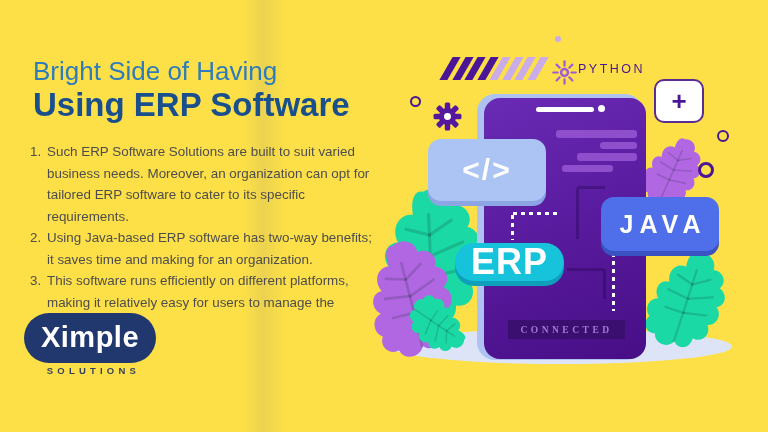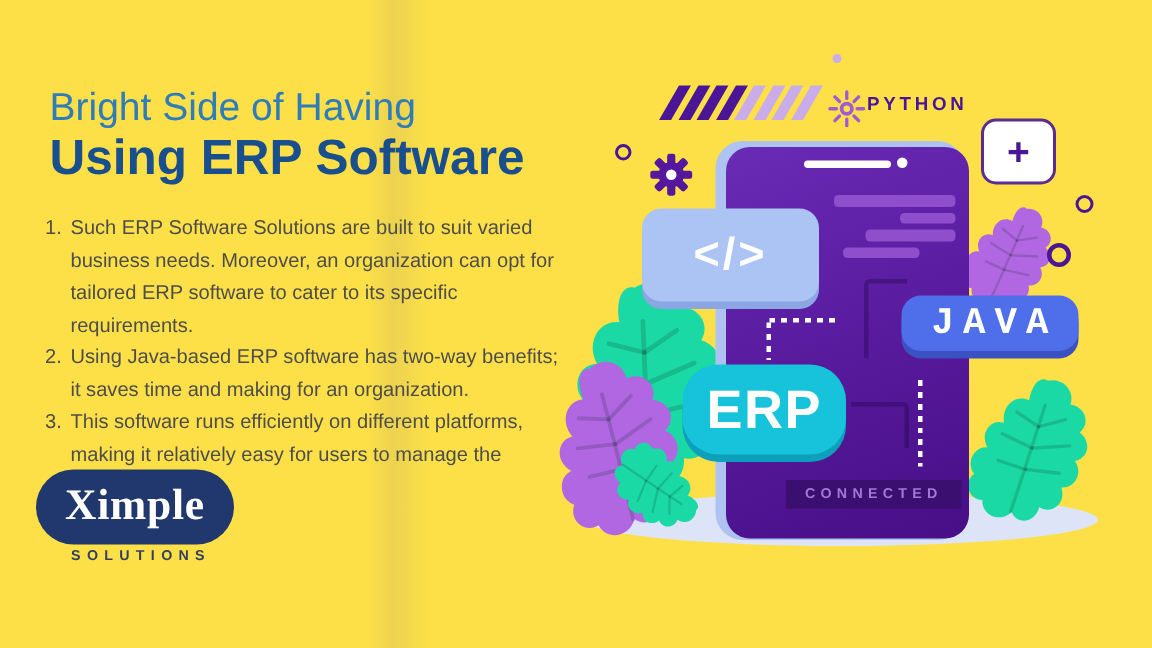--- a/index.html
+++ b/index.html
@@ -11,22 +11,22 @@
         background:linear-gradient(90deg,rgba(120,120,135,0) 0%,rgba(120,120,135,.13) 45%,rgba(120,120,135,0) 100%);}
   .title1{position:absolute;left:33px;top:56px;font-size:26px;font-weight:400;color:var(--title-blue);}
   .title2{position:absolute;left:33px;top:86px;font-size:33px;font-weight:700;color:var(--title-navy);}
   .benefits{position:absolute;left:30px;top:141px;width:352px;color:var(--body-text);
             font-size:13.4px;line-height:21.5px;}
   .benefit{display:flex;}
   .benefit .num{flex:0 0 17px;}
   .benefit .txt{flex:1;}
   .logo-pill{position:absolute;left:24px;top:313px;width:132px;height:50px;border-radius:26px;
              background:var(--logo-navy);display:flex;align-items:center;justify-content:center;}
-  .logo-brand{color:#fff;font-size:29px;font-weight:700;letter-spacing:.5px;transform:translateY(-1px);font-family:Liberation Serif, serif;}
-  .logo-tagline{position:absolute;left:28px;top:365px;width:132px;text-align:center;
+  .logo-brand{color:#fff;font-size:29px;font-weight:700;letter-spacing:.5px;transform:translateY(-1px);}
+  .logo-tagline{position:absolute;left:8px;top:365px;width:132px;text-align:right;
                 color:var(--logo-tagline);font-size:9.5px;font-weight:700;letter-spacing:4.2px;}
 
   
   .abs{position:absolute;}
   .shadow-ellipse{left:390px;top:329px;width:342px;height:35px;border-radius:50%;
                   background:var(--shadow-lavender);}
   .leaf{color:var(--leaf-green);}
   .leaf.purple{color:var(--leaf-purple);}
 
   .phone-back{left:477px;top:94px;width:166px;height:266px;border-radius:18px;background:#aec3f1;}
@@ -42,38 +42,38 @@
   .circuit1{position:absolute;left:92px;top:88px;width:26px;height:50px;
             border-top:3px solid rgba(25,0,60,.30);border-left:3px solid rgba(25,0,60,.30);border-top-left-radius:4px;}
   .circuit2{position:absolute;left:83px;top:170px;width:36px;height:28px;
             border-top:3px solid rgba(25,0,60,.30);border-right:3px solid rgba(25,0,60,.30);border-top-right-radius:4px;}
   .dot-h{position:absolute;left:29px;top:114px;width:46px;height:3px;
          background:repeating-linear-gradient(90deg,#fff 0 4px,transparent 4px 8px);}
   .dot-v-left{position:absolute;left:27px;top:117px;width:3px;height:25px;
          background:repeating-linear-gradient(180deg,#fff 0 4px,transparent 4px 8px);}
   .dot-v-right{position:absolute;left:128px;top:155px;width:3px;height:58px;
          background:repeating-linear-gradient(180deg,#fff 0 4px,transparent 4px 8px);}
-  .connected{position:absolute;left:40px;top:222px;width:117px;height:19px;background:var(--connected-bg);
+  .connected{position:absolute;left:24px;top:222px;width:117px;height:19px;background:var(--connected-bg);
              display:flex;align-items:center;justify-content:center;
-             color:var(--connected-text);font-size:9.5px;font-weight:700;letter-spacing:3.5px;}
+             color:var(--connected-text);font-size:9.5px;font-weight:700;letter-spacing:3.5px;font-family:Liberation Serif, serif;}
 
   .code-badge{left:428px;top:139px;width:118px;height:62px;border-radius:13px;background:var(--code-badge-blue);
               box-shadow:0 5px 0 #8ca6e3;display:flex;align-items:center;justify-content:center;}
   .code-badge .glyph{color:#fff;font-size:30px;font-weight:700;letter-spacing:2px;}
-  .erp-badge{left:455px;top:243px;width:109px;height:60px;border-radius:24px;background:var(--erp-cyan);
+  .erp-badge{left:455px;top:243px;width:109px;height:38px;border-radius:24px;background:var(--erp-cyan);
              box-shadow:0 5px 0 #0e9fba;display:flex;align-items:center;justify-content:center;}
   .erp-badge .glyph{color:#fff;font-size:36px;font-weight:800;letter-spacing:1px;}
-  .java-badge{left:601px;top:197px;width:118px;height:37px;border-radius:13px;background:var(--java-blue);
-              box-shadow:0 5px 0 #3a52c2;display:flex;align-items:center;justify-content:center;font-family:Liberation Mono, monospace;}
+  .java-badge{left:601px;top:197px;width:118px;height:54px;border-radius:13px;background:var(--java-blue);
+              box-shadow:0 5px 0 #3a52c2;display:flex;align-items:center;justify-content:center;}
   .java-badge .glyph{color:#fff;font-size:25px;font-weight:800;letter-spacing:6px;padding-left:6px;}
 
   .slash-row{left:446px;top:57px;display:flex;}
   .slash{width:8px;height:23px;margin-right:4.5px;transform:skewX(-30deg);background:var(--light-purple);}
   .slash.dark{background:var(--dark-purple);}
-  .python-label{left:578px;top:62px;color:var(--dark-purple);font-size:12.5px;font-weight:700;letter-spacing:2.5px;}
+  .python-label{left:578px;top:62px;color:var(--dark-purple);font-size:12.5px;font-weight:400;letter-spacing:2.5px;}
   .plus-btn{left:654px;top:79px;width:46px;height:40px;border:2px solid #5b2d90;border-radius:10px;background:#fff;
             display:flex;align-items:center;justify-content:center;color:var(--dark-purple);
             font-size:26px;font-weight:900;line-height:1;}
   .ring{border-radius:50%;border:2px solid var(--dark-purple);}
   .ring.r1{left:410px;top:96px;width:7px;height:7px;}
   .ring.r2{left:717px;top:130px;width:8px;height:8px;border-width:2.5px;}
   .ring.r3{left:698px;top:162px;width:10px;height:10px;border-width:3px;}
   .mini-dot{left:555px;top:36px;width:6px;height:6px;border-radius:50%;background:var(--light-purple);}
 </style>
 </head>

